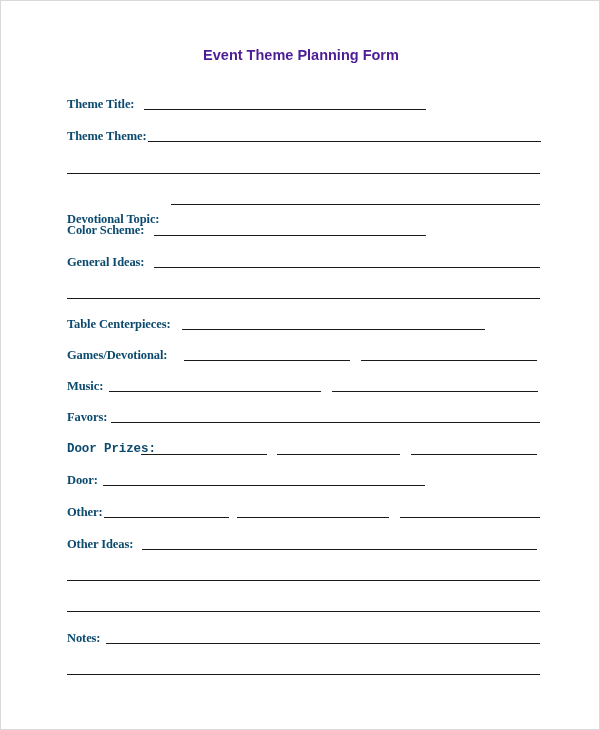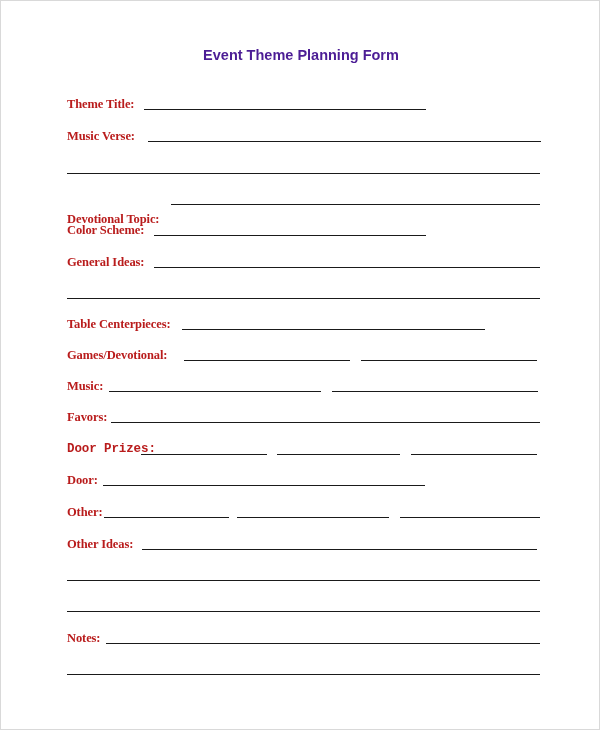--- a/index.html
+++ b/index.html
@@ -7,36 +7,36 @@
     .page {
       position: absolute; left: 0; top: 0; width: 598px; height: 728px;
       border: 1px solid #d9d9d9; background: #ffffff;
     }
     .title {
       position: absolute; top: 46px; left: 0; width: 600px; text-align: center;
       font-family: "Liberation Sans", sans-serif; font-weight: bold; font-size: 14.5px; color: #4c1d95;
     }
     .label {
       position: absolute; font-family: "Liberation Serif", serif; font-weight: bold;
-      font-size: 12.5px; color: #b91c1c; white-space: nowrap; letter-spacing: -0.1px;
+      font-size: 12.5px; color: #0c4a6e; white-space: nowrap; letter-spacing: -0.1px;
     }
     .line {
       position: absolute; height: 0; border-top: 1.4px solid #1a1a1a;
     }
   </style>
 </head>
 <body>
 
 <div class="page">
   <div class="title">Event Theme Planning Form</div>
 
   <div class="label" style="left:66px;top:96px;">Theme Title:</div>
   <div class="line" style="left:143px;top:108px;width:282px;"></div>
 
-  <div class="label" style="left:66px;top:128px;">Music Verse:</div>
+  <div class="label" style="left:66px;top:128px;">Theme Theme:</div>
   <div class="line" style="left:147px;top:140px;width:393px;"></div>
   <div class="line" style="left:66px;top:172px;width:473px;"></div>
 
   <div class="label" style="left:66px;top:191px;margin-top:20px;">Devotional Topic:</div>
   <div class="line" style="left:170px;top:203px;width:369px;"></div>
 
   <div class="label" style="left:66px;top:222px;">Color Scheme:</div>
   <div class="line" style="left:153px;top:234px;width:272px;"></div>
 
   <div class="label" style="left:66px;top:254px;">General Ideas:</div>

